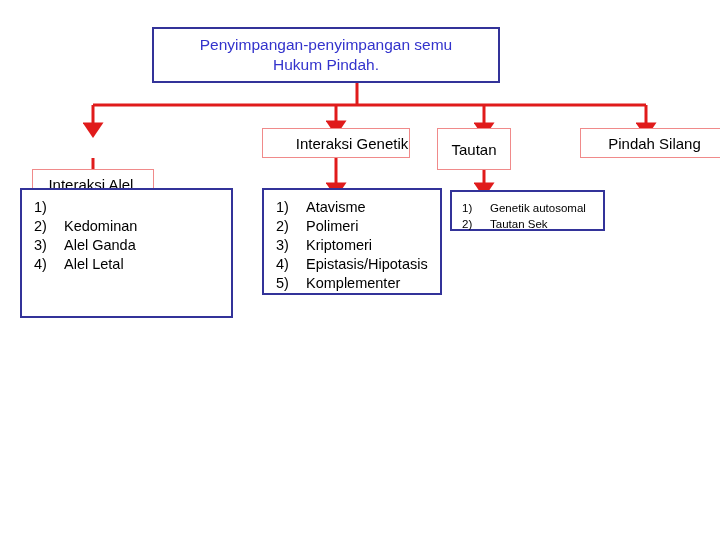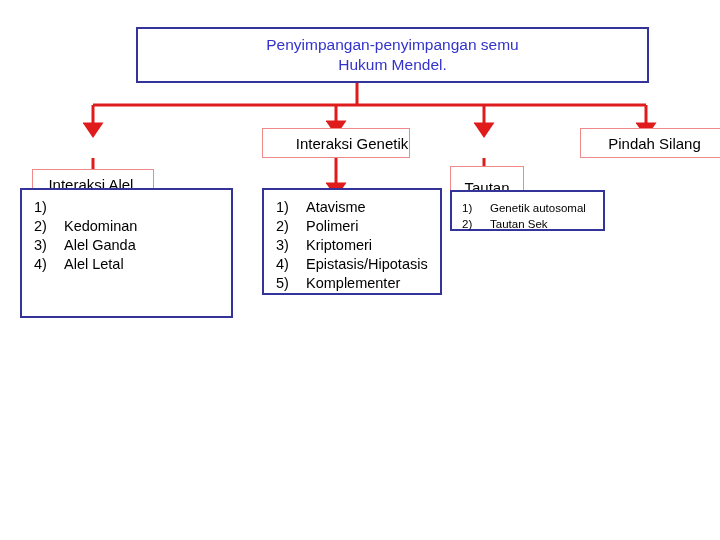--- a/index.html
+++ b/index.html
@@ -14,23 +14,23 @@
     overflow: hidden;
   }
   #canvas {
     position: relative;
     width: 720px;
     height: 540px;
   }
   
   .title-box {
     position: absolute;
-    left: 136px;
+    left: 152px;
     top: 27px;
-    width: 513px;
+    width: 348px;
     height: 56px;
     border: 2px solid #333399;
     box-sizing: border-box;
     background: #ffffff;
     display: flex;
     flex-direction: column;
     align-items: center;
     justify-content: center;
   }
   .title-line {
@@ -112,32 +112,32 @@
       <path d="M646,105 L646,126" marker-end="url(#ah)"></path>
 
       <path d="M93,158 L93,186" marker-end="url(#ah)"></path>
       <path d="M336,158 L336,186" marker-end="url(#ah)"></path>
       <path d="M484,158 L484,186" marker-end="url(#ah)"></path>
     </g>
   </svg>
 
   <div class="title-box">
     <div class="title-line">Penyimpangan-penyimpangan semu</div>
-    <div class="title-line">Hukum Mendel.</div>
+    <div class="title-line">Hukum Pindah.</div>
   </div>
 
   <div class="cat-box" style="left:32px;  top:128px; width:122px; height:30px;margin-top:41px;">
     <span>Interaksi Alel.</span>
   </div>
 
   <div class="cat-box" style="left:262px; top:128px; width:148px; height:30px;padding-left:32px;">
     <span>Interaksi Genetik</span>
   </div>
 
-  <div class="cat-box" style="left:450px; top:128px; width:74px;  height:42px;margin-top:38px;">
+  <div class="cat-box" style="left:437px; top:128px; width:74px;  height:42px;">
     <span>Tautan</span>
   </div>
 
   <div class="cat-box" style="left:580px; top:128px; width:149px; height:30px;">
     <span>Pindah Silang</span>
   </div>
 
   <div class="list-box list-lg" style="left:20px; top:188px; width:213px; height:130px;">
     <div class="list-row">
       <span class="list-num">1)</span>

